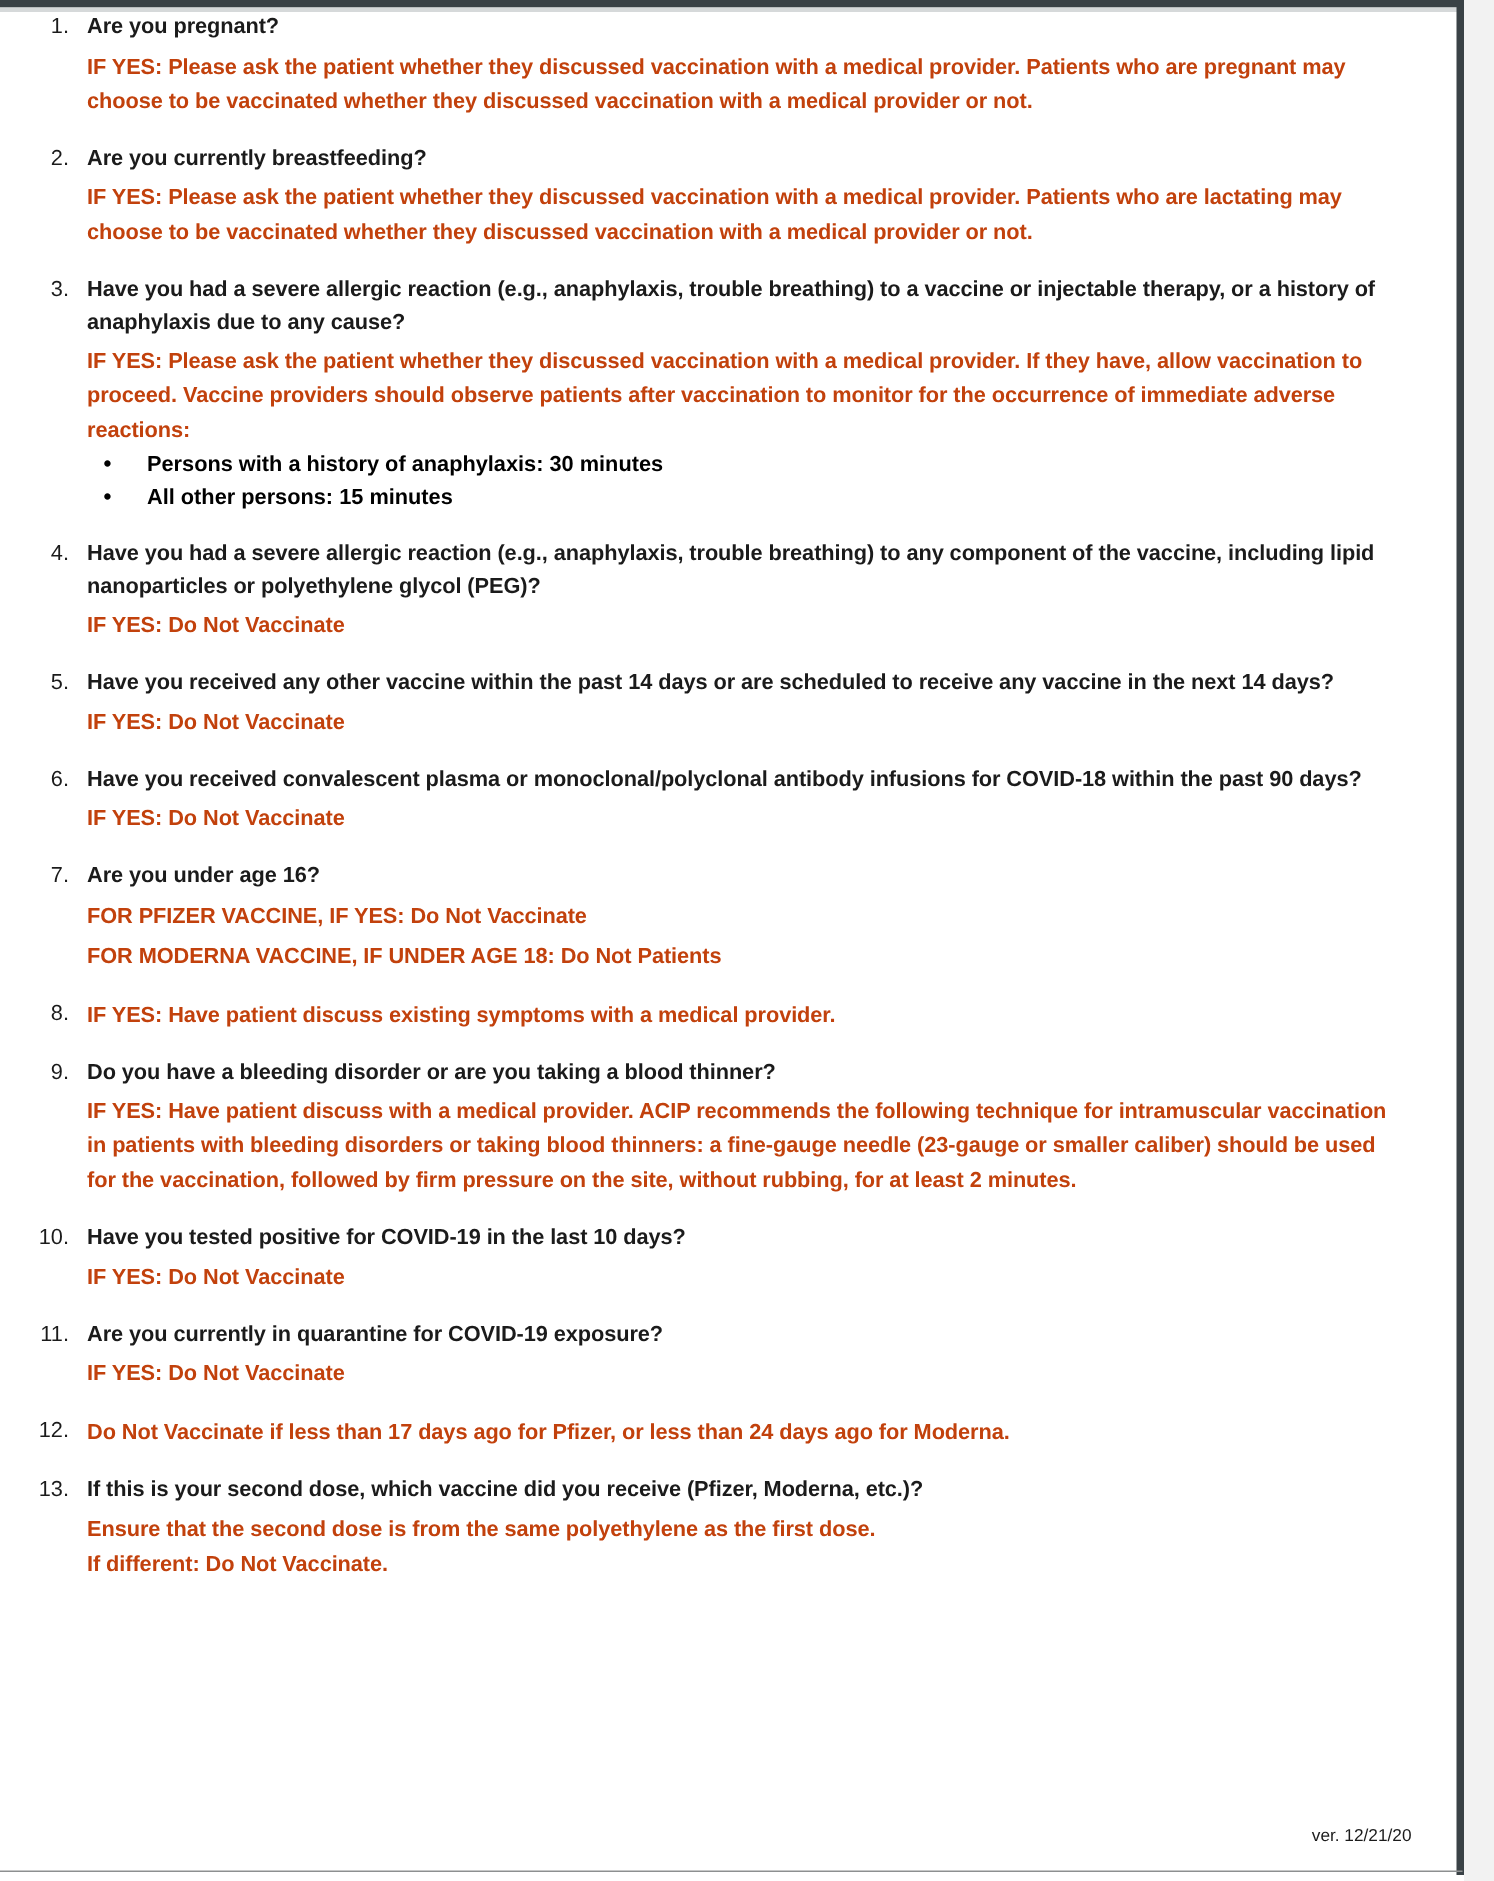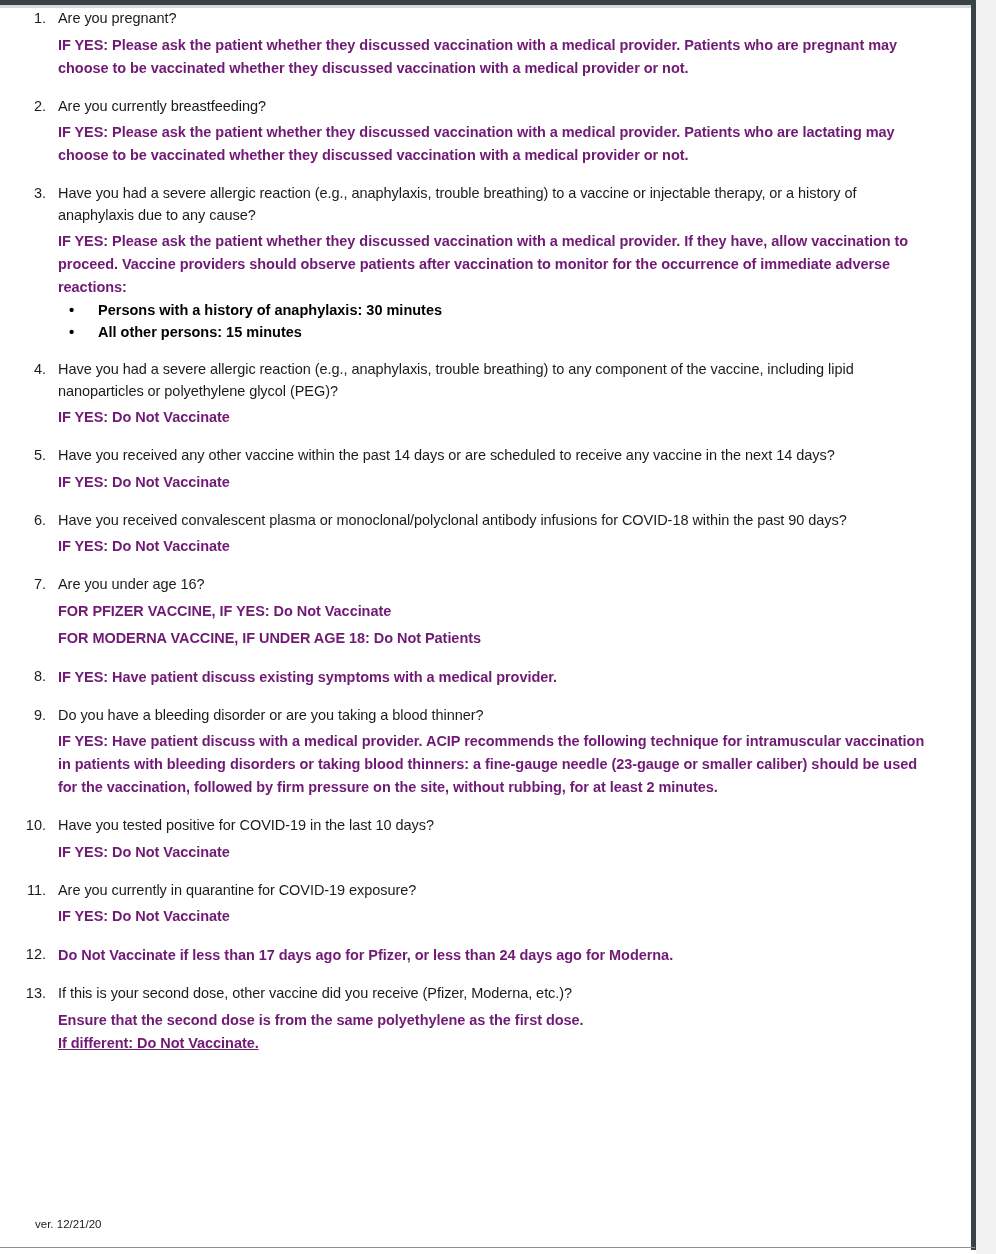--- a/index.html
+++ b/index.html
@@ -98,39 +98,39 @@
     color: #1b1b1b;
   }
 
   .q-text {
     font-size: 14.5px;
     line-height: 21.5px;
     color: #1b1b1b;
     letter-spacing: -0.05px;
     margin: 0;
     max-width: 880px;
+    font-weight: bold;
   }
 
   .q-answer {
     font-size: 14.5px;
     line-height: 23px;
     font-weight: bold;
-    color: #701a75;
+    color: #c2410c;
     margin: 4px 0 0 0;
     letter-spacing: -0.05px;
     max-width: 880px;
   }
 
   .q-answer + .q-answer {
     margin-top: 4px;
   }
 
   .q-answer.tight + .q-answer.tight {
     margin-top: 0;
-    text-decoration: underline;
   }
 
   ul.sub-bullets {
     list-style: none;
     margin: 0;
     padding: 0;
   }
   ul.sub-bullets li {
     position: relative;
     padding-left: 40px;
@@ -145,24 +145,24 @@
     top: 0;
     font-size: 15px;
     line-height: 22px;
   }
 
   .version {
     position: absolute;
     top: 1217px;
     left: 0;
     width: 941px;
+    text-align: right;
     font-size: 11.5px;
     line-height: 14px;
     color: #1b1b1b;
-    padding-left: 35px;
   }
 </style>
 </head>
 <body>
 
 <div id="page">
 
   <div class="top-edge"></div>
   <div class="top-edge-soft"></div>
   <div class="right-edge"></div>
@@ -229,21 +229,21 @@
           <div class="q-number">11.</div>
           <p class="q-text">Are you currently in quarantine for COVID-19 exposure?</p>
           <p class="q-answer">IF YES: Do Not Vaccinate</p>
         </li>
         <li class="question">
           <div class="q-number">12.</div>
           <p class="q-answer">Do Not Vaccinate if less than 17 days ago for Pfizer, or less than 24 days ago for Moderna.</p>
         </li>
         <li class="question">
           <div class="q-number">13.</div>
-          <p class="q-text">If this is your second dose, other vaccine did you receive (Pfizer, Moderna, etc.)?</p>
+          <p class="q-text">If this is your second dose, which vaccine did you receive (Pfizer, Moderna, etc.)?</p>
           <p class="q-answer tight">Ensure that the second dose is from the same polyethylene as the first dose.</p>
           <p class="q-answer tight">If different: Do Not Vaccinate.</p>
         </li>
       </ol>
   </div>
 
   <div class="version">ver. 12/21/20</div>
 
 </div>
 

